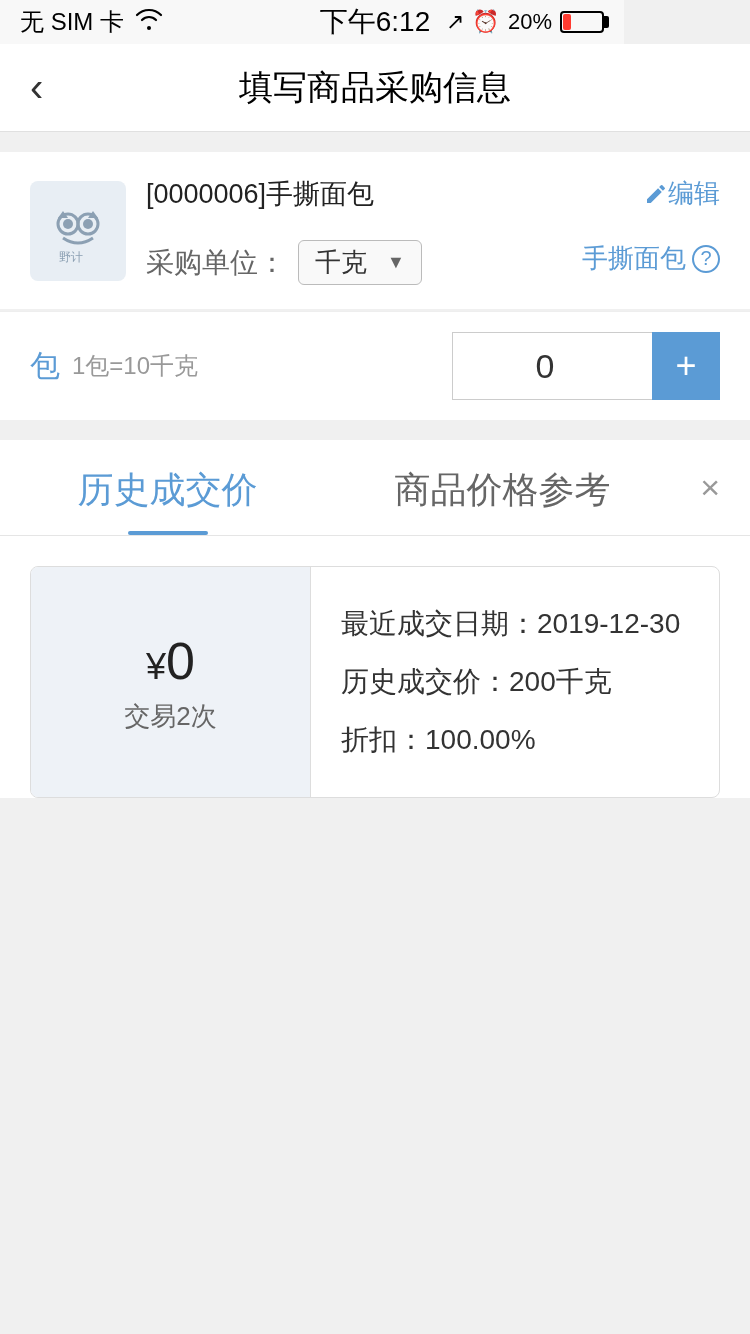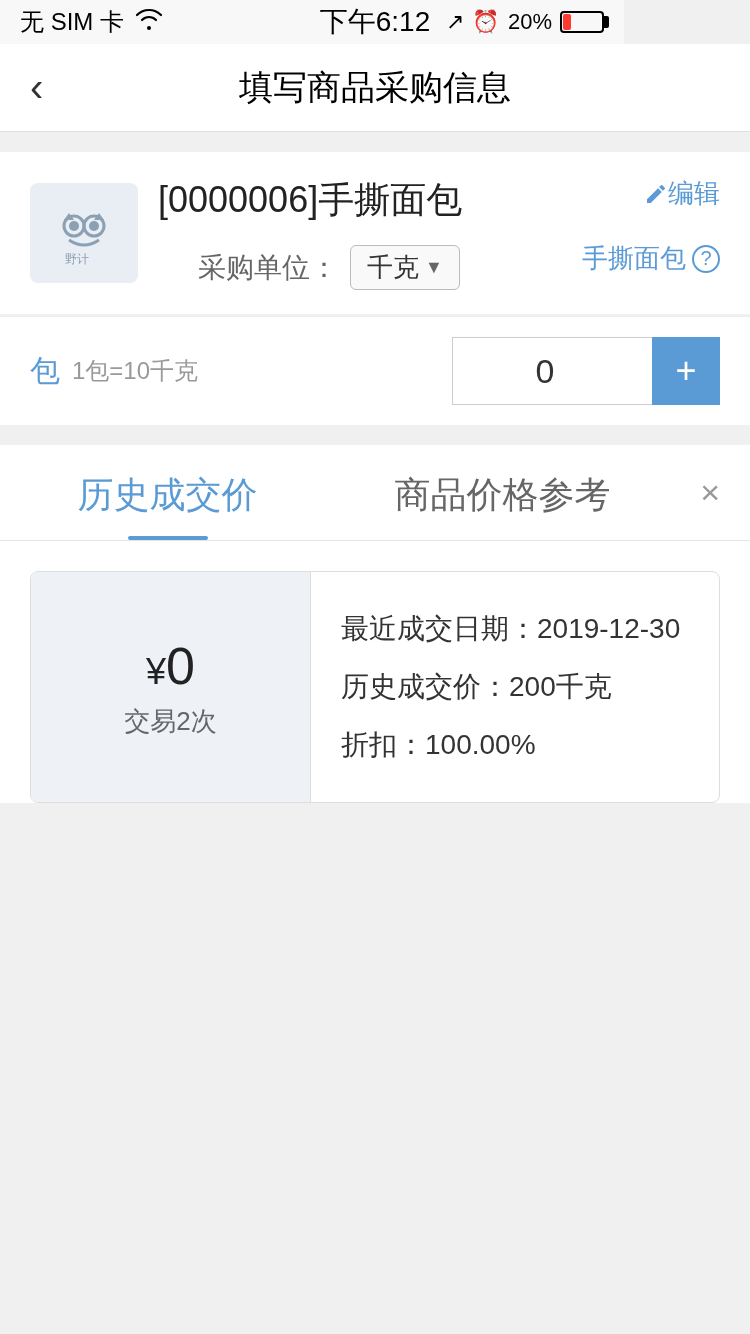--- a/index.html
+++ b/index.html
@@ -106,50 +106,49 @@
       display: flex;
       align-items: flex-start;
       justify-content: space-between;
     }
     .product-left {
       display: flex;
       align-items: center;
       gap: 20px;
     }
     .product-image {
-      width: 108px;
+      width: 96px;
       height: 100px;
       background: #e8eef4;
       border-radius: 8px;
       display: flex;
       align-items: center;
       justify-content: center;
       flex-shrink: 0;
     }
     .product-name {
-      font-size: 36px;
+      font-size: 27px;
       font-weight: 500;
       color: #222;
-      margin-bottom: 20px;
+      margin-bottom: 28px;
     }
     .product-unit-row {
       display: flex;
       align-items: center;
       gap: 12px;
       font-size: 28px;
       color: #333;
     }
     .unit-label {
       color: #666;
-      margin-left: 40px;
     }
     .unit-dropdown {
       display: flex;
       align-items: center;
-      gap: 6px;
+      gap: 20px;
       border: 1px solid #bbb;
       border-radius: 6px;
       padding: 4px 16px;
       font-size: 26px;
       color: #333;
       background: #f9f9f9;
     }
     .unit-arrow {
       font-size: 18px;
       color: #666;

